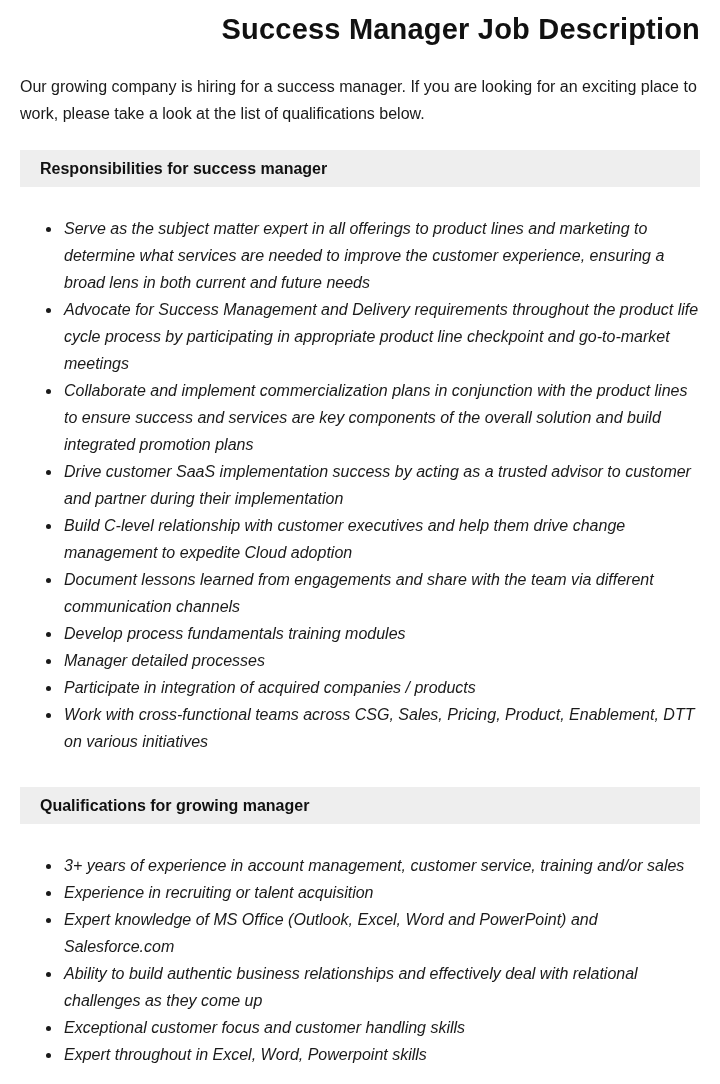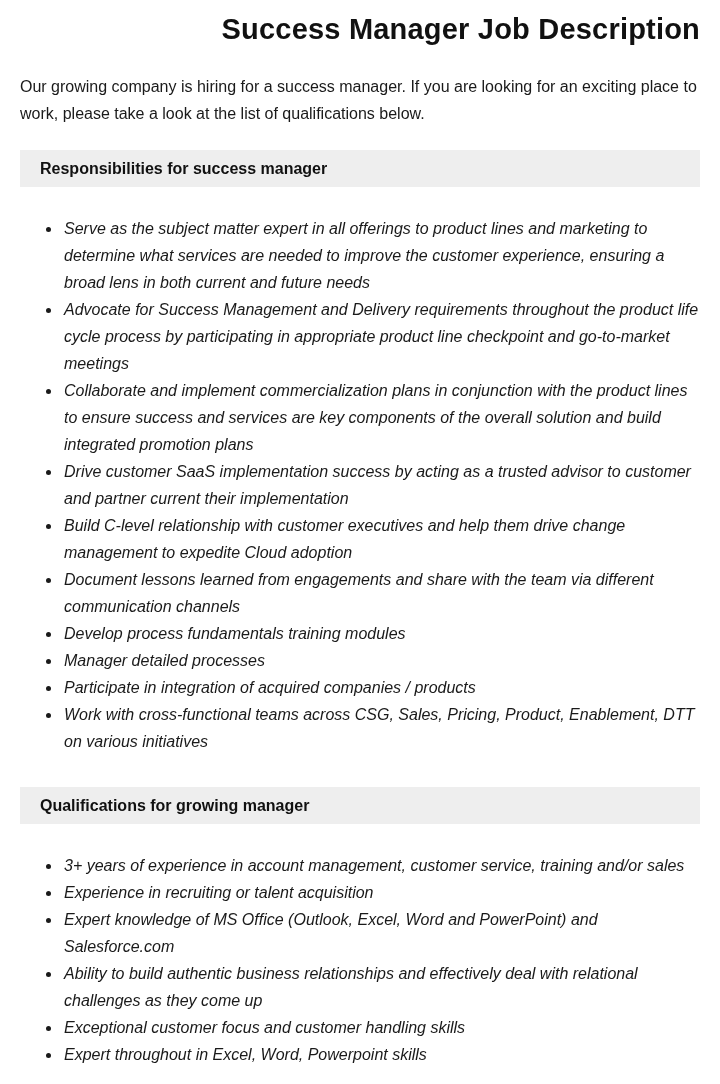--- a/index.html
+++ b/index.html
@@ -63,21 +63,21 @@
   <p class="intro">Our growing company is hiring for a success manager. If you are looking for an exciting place to work, please take a look at the list of qualifications below.</p>
 
   <div class="section-bar">
     <span>Responsibilities for success manager</span>
   </div>
 
   <ul class="bullets">
     <li>Serve as the subject matter expert in all offerings to product lines and marketing to determine what services are needed to improve the customer experience, ensuring a broad lens in both current and future needs</li>
     <li>Advocate for Success Management and Delivery requirements throughout the product life cycle process by participating in appropriate product line checkpoint and go-to-market meetings</li>
     <li>Collaborate and implement commercialization plans in conjunction with the product lines to ensure success and services are key components of the overall solution and build integrated promotion plans</li>
-    <li>Drive customer SaaS implementation success by acting as a trusted advisor to customer and partner current their implementation</li>
+    <li>Drive customer SaaS implementation success by acting as a trusted advisor to customer and partner during their implementation</li>
     <li>Build C-level relationship with customer executives and help them drive change management to expedite Cloud adoption</li>
     <li>Document lessons learned from engagements and share with the team via different communication channels</li>
     <li>Develop process fundamentals training modules</li>
     <li>Manager detailed processes</li>
     <li>Participate in integration of acquired companies / products</li>
     <li>Work with cross-functional teams across CSG, Sales, Pricing, Product, Enablement, DTT on various initiatives</li>
   </ul>
 
   <div class="section-bar">
     <span>Qualifications for growing manager</span>

